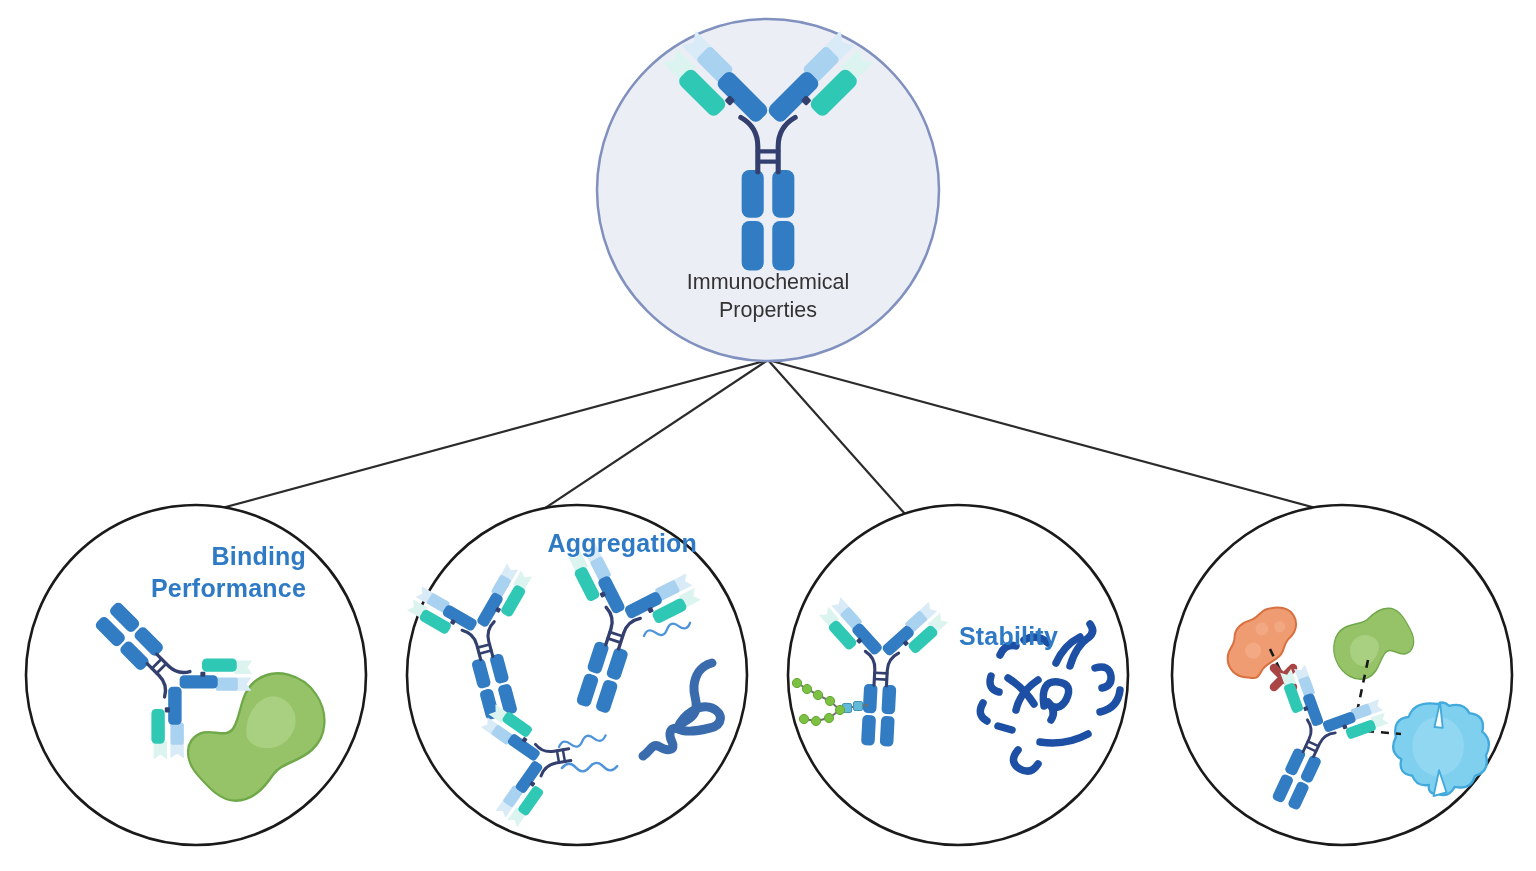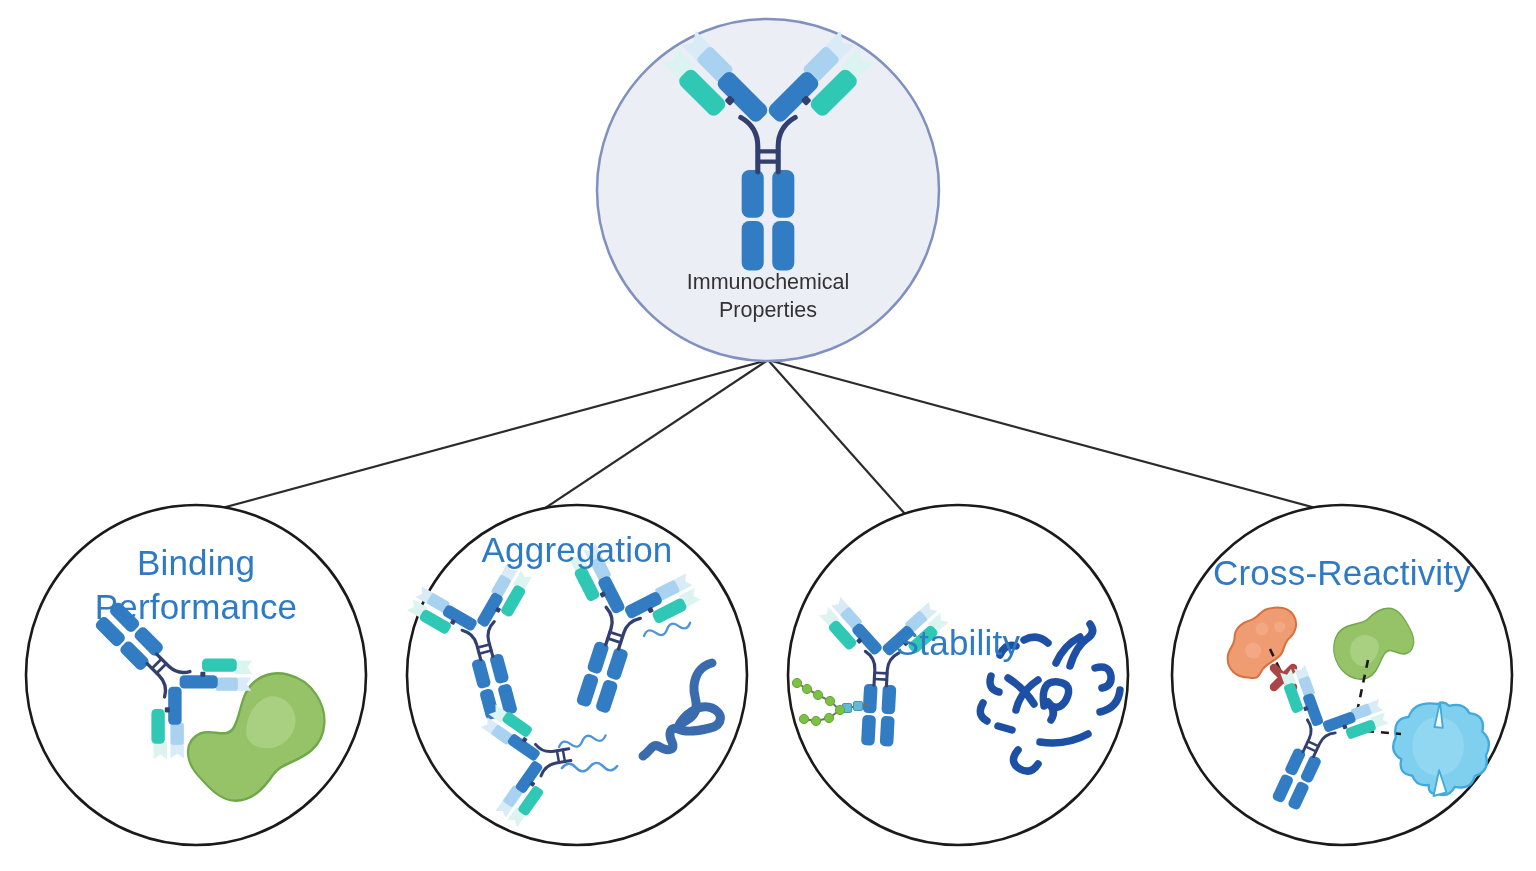--- a/index.html
+++ b/index.html
@@ -10,21 +10,21 @@
     --green-fill:#96C268; --green-stroke:#6FA849; --green-light:#ABD083;
     --orange-fill:#EF9C72; --orange-stroke:#D9703F; --orange-light:#F5B694;
     --sky-fill:#7FD0EE; --sky-stroke:#41A9DC; --sky-light:#A8E0F6;
     --x-red:#A94545; --frag-blue:#1D50A4; --strand-blue:#3A6BAD;
     --squiggle-blue:#4E94DB; --glycan-green:#7CC142; --glycan-teal:#62BAD8; --glycan-line:#707070;
   }
   html,body{margin:0;padding:0;background:#fff;}
   .stage{position:relative;width:1536px;height:871px;background:#ffffff;overflow:hidden;
          font-family:"Liberation Sans","DejaVu Sans",sans-serif;padding-left:16px;}
   .stage svg{position:absolute;left:0;top:0;}
-  .node-label{position:absolute;text-align:center;font-weight:normal;font-size:35px;line-height:1.26;
+  .node-label{position:absolute;text-align:right;font-weight:bold;font-size:25px;line-height:1.26;
               color:var(--heading-blue);letter-spacing:0.2px;}
   .root-label{position:absolute;text-align:center;font-weight:400;font-size:21.5px;line-height:1.32;
               color:var(--root-text);}
   
   .f-blue{fill:var(--ab-blue)} .f-bluelight{fill:var(--ab-blue-light)} .f-bluepale{fill:var(--ab-blue-pale)}
   .f-teal{fill:var(--ab-teal)} .f-tealpale{fill:var(--ab-teal-pale)} .f-navy{fill:var(--ab-navy)}
   .f-rootcircle{fill:var(--root-fill);stroke:var(--root-stroke);stroke-width:2.5}
   .f-childcircle{fill:#ffffff;stroke:var(--node-stroke);stroke-width:2.6}
   .f-green{fill:var(--green-fill);stroke:var(--green-stroke);stroke-width:2.5;stroke-linejoin:round}
   .f-greenlight{fill:var(--green-light)}
@@ -217,15 +217,14 @@
 </svg>
 
 <div class="root-label" style="left:653px;top:268px;width:230px;">Immunochemical Properties</div>
 
 <div class="node-label" style="left:86px;top:541px;width:220px;">Binding Performance</div>
 
 <div class="node-label" style="left:457px;top:528px;width:240px;">Aggregation</div>
 
 <div class="node-label" style="left:858px;top:577px;width:200px;margin-top:44px;">Stability</div>
 
-<div class="node-label" style="left:1212px;top:551px;width:260px;">Cross-Reactivity</div>
 
 </div>
 
 </body></html>

